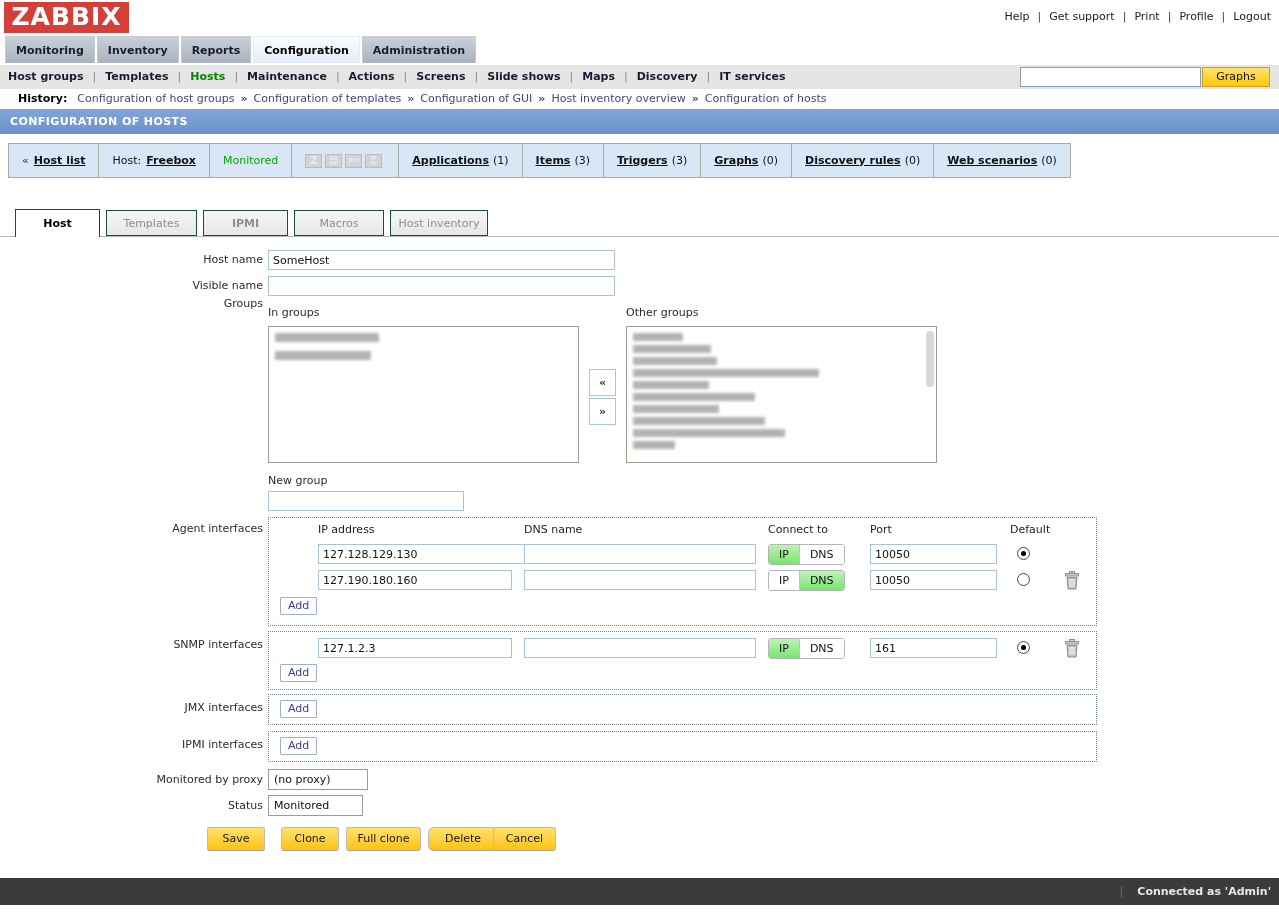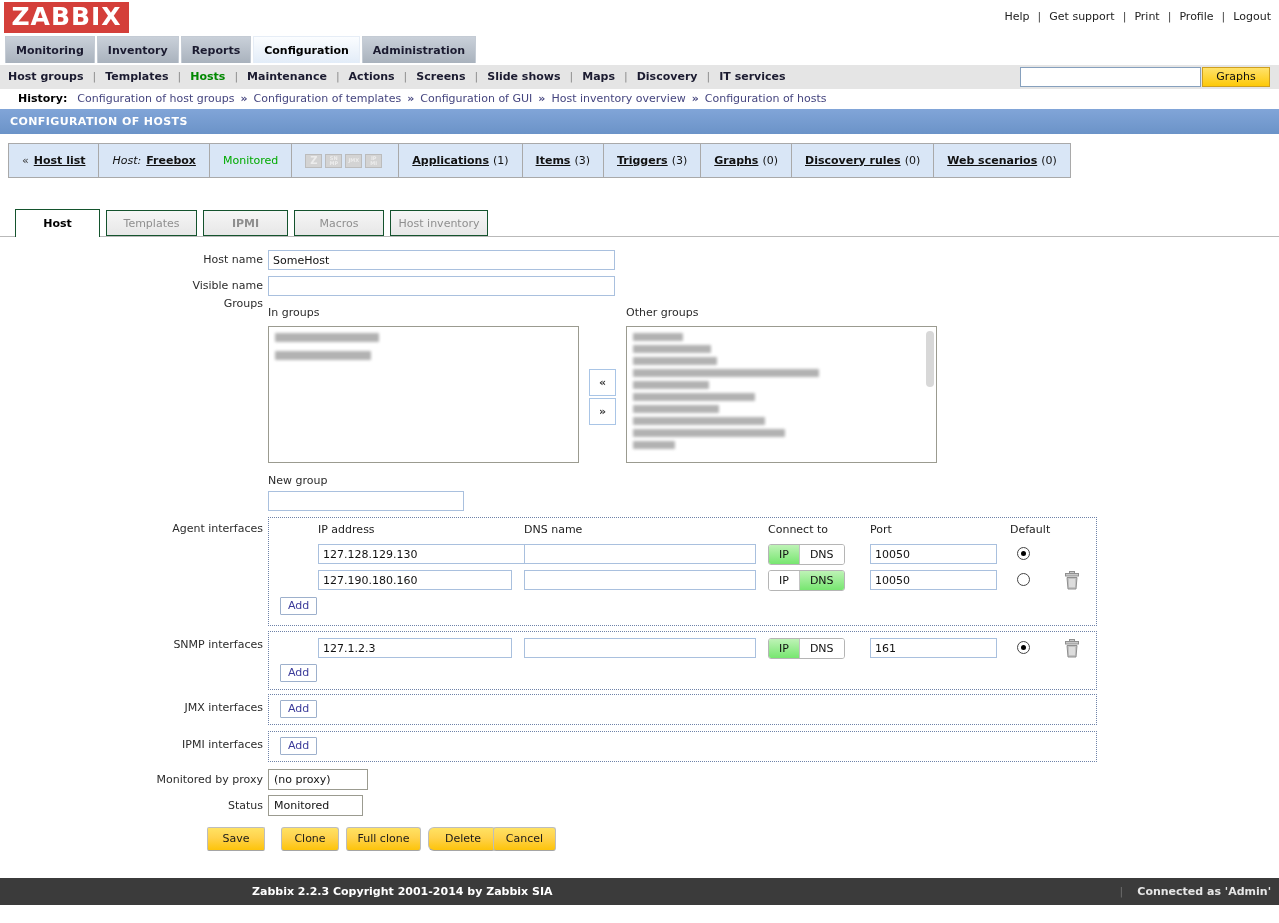--- a/index.html
+++ b/index.html
@@ -51,21 +51,21 @@
     background:linear-gradient(180deg,#81a5d8 0%,#6b93c8 100%); }
   .titlebar span { position:absolute; left:10px; line-height:25px; color:#fff;
     font-weight:bold; letter-spacing:.4px; }
 
   
   .hostnav { left:8px; top:143px; display:inline-flex; border:1px solid #a9a9a9; background:#d9e6f6; height:35px; }
   .hostnav .cell { padding:0 13px; line-height:33px; border-right:1px solid #a9a9a9; white-space:nowrap; display:flex; align-items:center; }
   .hostnav .cell:last-child { border-right:none; }
   .hostnav a.hlink { font-weight:bold; text-decoration:underline; color:#111; }
   .hostnav .laquo { font-weight:normal; color:#333; margin-right:5px; }
-  .hostnav .plain { margin-right:5px;font-style:italic; }
+  .hostnav .plain { margin-right:5px; }
   .hostnav .count { margin-left:4px; font-weight:normal; }
   .hostnav .green { color:#00aa00; }
   .avail-icon { width:17px; height:14px; background:#d3d3d3; border:1px solid #bcbcbc;
     display:inline-flex; flex-direction:column; align-items:center; justify-content:center;
     margin-right:3px; color:#ececec; font-weight:bold; }
   .avail-icon .l { font-size:5px; line-height:5px; }
   .avail-icon .big { font-size:10px; line-height:11px; }
 
   
   .tabline { left:0; top:236px; width:1279px; border-bottom:1px solid #b9b9b9; }
@@ -320,15 +320,14 @@
 <div class="abs flabel" style="left:63px;top:795px;line-height:21px;">Status</div>
 <div class="selbox" style="left:268px;top:795px;width:95px;">Monitored</div>
 
 <div class="ybtn save" style="left:207px;top:827px;width:58px;">Save</div>
 <div class="ybtn" style="left:281px;top:827px;width:58px;">Clone</div>
 <div class="ybtn" style="left:346px;top:827px;width:75px;">Full clone</div>
 <div class="ybtn" style="left:428px;top:827px;width:70px;border-radius:6px;">Delete</div>
 <div class="ybtn" style="left:493px;top:827px;width:63px;">Cancel</div>
 
 <div class="abs footer">
-  <span class="copy">Zabbix 2.2.3 Copyright 2001-2014 by Zabbix SIA</span>
   <span class="conn"><span class="fpipe"></span><span>Connected as 'Admin'</span></span>
 </div>
 
 </body></html>

